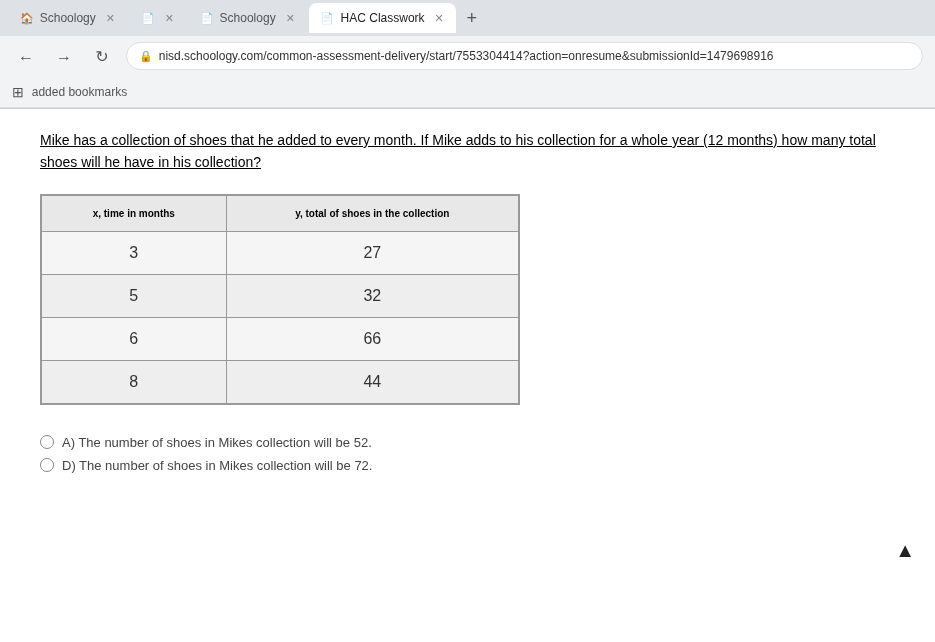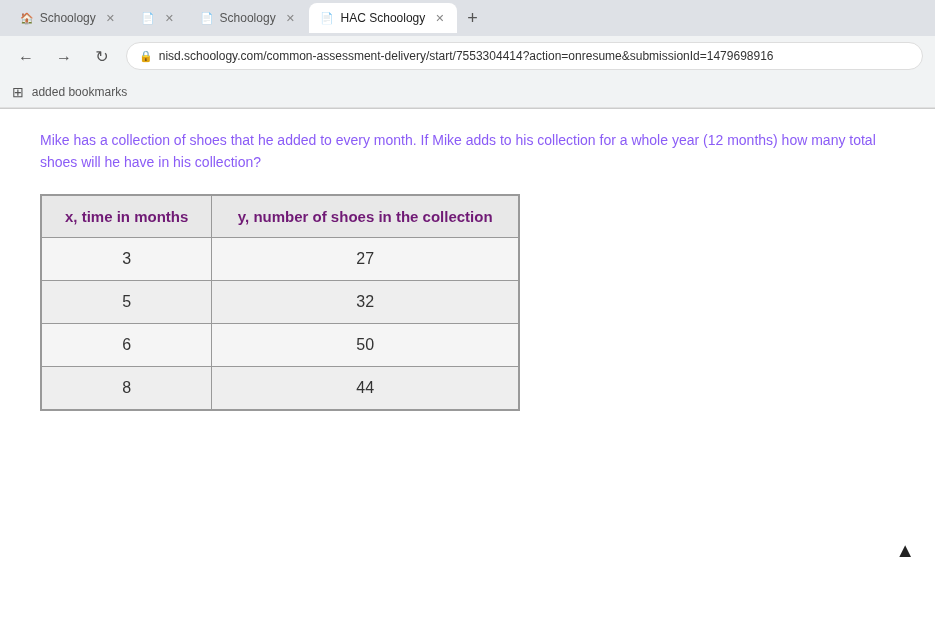--- a/index.html
+++ b/index.html
@@ -103,44 +103,45 @@
     }
     .bookmarks-icon { font-size: 14px; }
 
     
     .page-content {
       padding: 20px 40px;
       background: #fff;
     }
     .question-text {
       font-size: 14px;
-      color: #8b5cf6;
+      color: #000000;
       line-height: 1.6;
       margin-bottom: 20px;
+      text-decoration: underline;
     }
 
     
     .data-table {
       border-collapse: collapse;
       width: 480px;
       margin-bottom: 30px;
       border: 2px solid #999;
     }
     .data-table th, .data-table td {
       border: 1px solid #999;
       padding: 12px 20px;
       text-align: center;
     }
     .data-table thead tr {
       background: #e8e8e8;
     }
     .data-table th {
-      font-size: 15px;
+      font-size: 10px;
       font-weight: bold;
-      color: #701a75;
+      color: #000000;
     }
     .data-table td {
       font-size: 16px;
       color: #333;
       background: #f5f5f5;
     }
     .data-table tr:nth-child(even) td {
       background: #eeeeee;
     }
 
@@ -193,21 +194,21 @@
       <span class="tab-icon">📄</span>
       <span class="tab-close">✕</span>
     </div>
     <div class="tab">
       <span class="tab-icon">📄</span>
       <span>Schoology</span>
       <span class="tab-close">✕</span>
     </div>
     <div class="tab active">
       <span class="tab-icon">📄</span>
-      <span>HAC Schoology</span>
+      <span>HAC Classwork</span>
       <span class="tab-close">✕</span>
     </div>
     <div class="tab-plus">+</div>
   </div>
 
   <div class="address-bar">
     <div class="nav-btn">←</div>
     <div class="nav-btn">→</div>
     <div class="nav-btn">↻</div>
     <div class="url-bar">
@@ -222,40 +223,48 @@
   </div>
 </div>
 
 <div class="page-content" style="position:relative;">
   <p class="question-text">Mike has a collection of shoes that he added to every month. If Mike adds to his collection for a whole year (12 months) how many total shoes will he have in his collection?</p>
 
   <table class="data-table">
     <thead>
       <tr>
         <th>x, time in months</th>
-        <th>y, number of shoes in the collection</th>
+        <th>y, total of shoes in the collection</th>
       </tr>
     </thead>
     <tbody id="table-body">
     <tr>
           <td>3</td>
           <td>27</td>
         </tr>
         <tr>
           <td>5</td>
           <td>32</td>
         </tr>
         <tr>
           <td>6</td>
-          <td>50</td>
+          <td>66</td>
         </tr>
         <tr>
           <td>8</td>
           <td>44</td>
         </tr>
       </tbody>
   </table>
 
   <div class="answer-choices" id="answer-choices">
+  <div class="answer-choice">
+        <span class="radio-circle"></span>
+        <span>A) The number of shoes in Mikes collection will be 52.</span>
+      </div>
+      <div class="answer-choice">
+        <span class="radio-circle"></span>
+        <span>D) The number of shoes in Mikes collection will be 72.</span>
+      </div>
     </div>
 
   <div class="cursor-arrow">▲</div>
 </div>
 
 </body></html>

